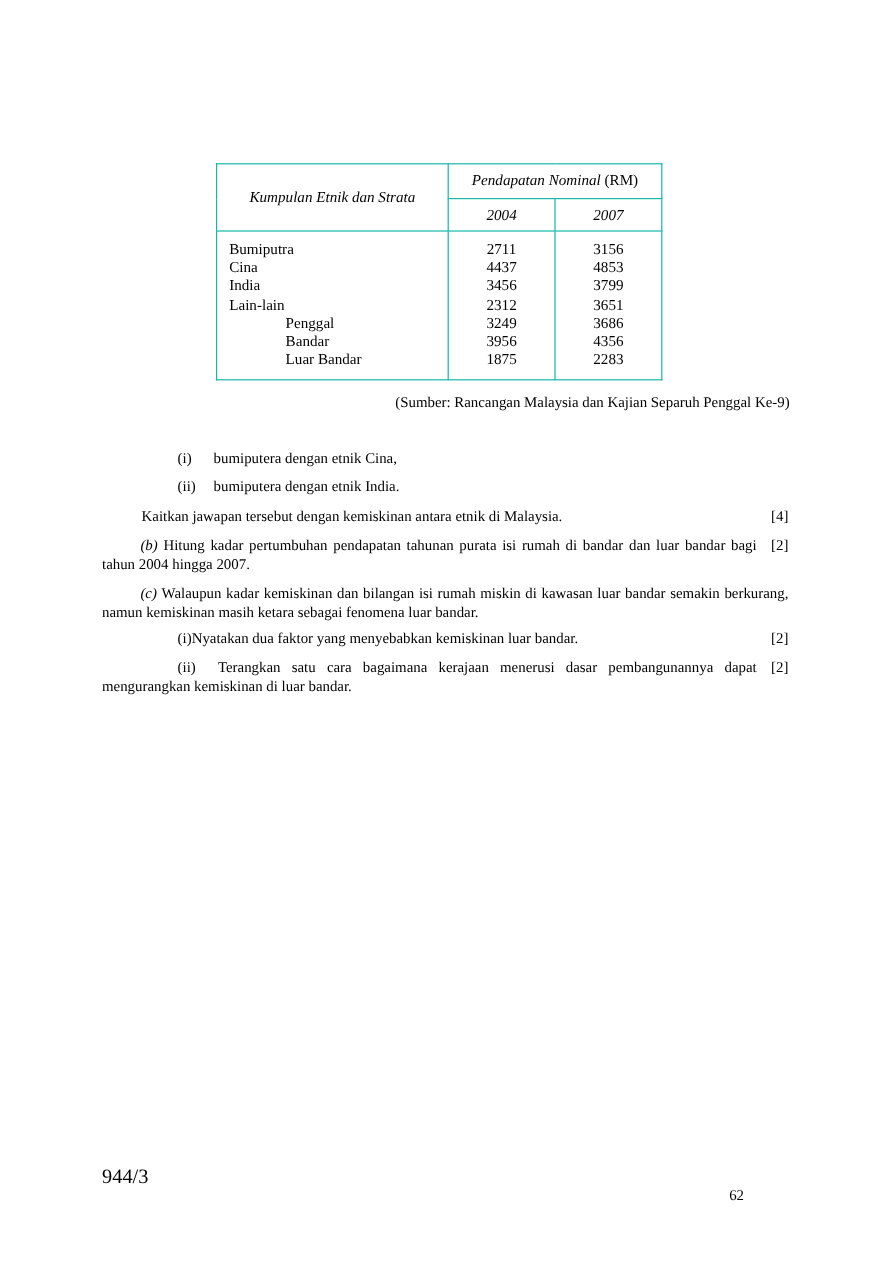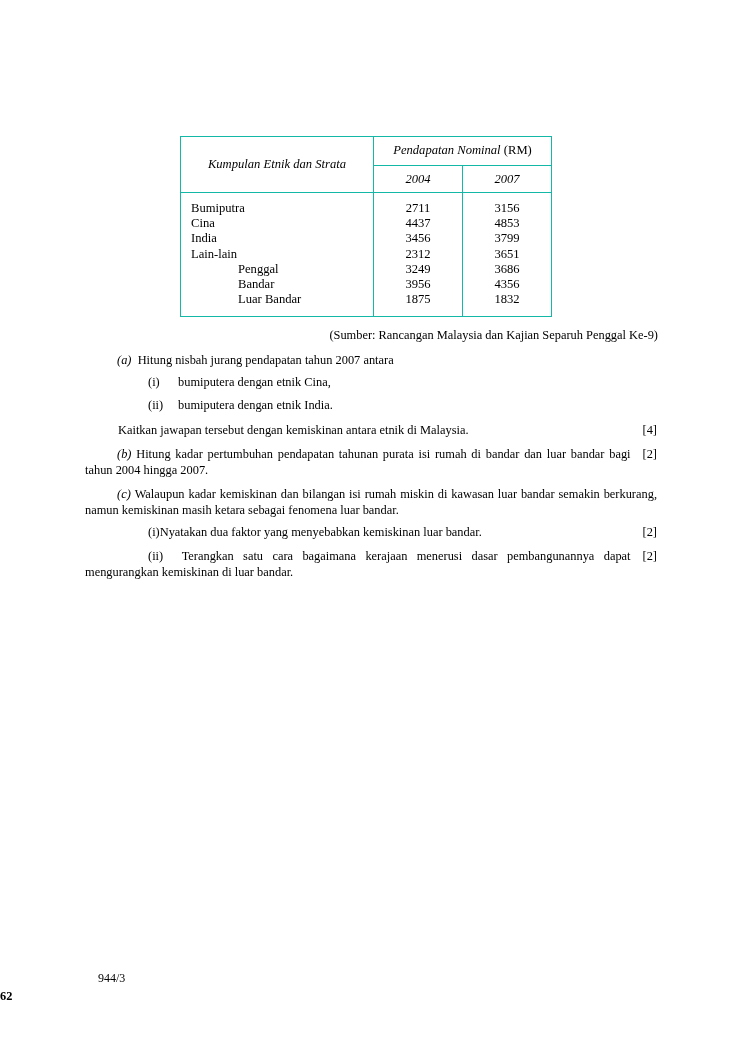--- a/index.html
+++ b/index.html
@@ -145,32 +145,31 @@
   #part-b      { left: 85px;  top: 446px; width: 572px; }
   #part-c      { left: 85px;  top: 486px; width: 572px; }
   #part-c-i    { left: 148px; top: 524px; width: 509px; }
   #part-c-ii   { left: 85px;  top: 548px; width: 572px; }
   .ti { display: inline-block; width: 32px; }
   .ti-small { display: inline-block; width: 63px; }
 
   
   .foot-code {
     position: absolute;
-    left: 98px;
+    left: 85px;
     top: 971px;
-    font-size: 12px;
+    font-size: 17px;
   }
   .foot-page {
     position: absolute;
     left: 0;
     top: 989px;
     width: 620px;
-    text-align: left;
-    font-size: 12.4px;
-    font-weight: bold;
+    text-align: right;
+    font-size: 12.4px;
   }
 </style>
 </head>
 <body>
 
 <div class="page">
 
 
   <div class="tbl-wrap">
     <table class="data">
@@ -207,32 +206,29 @@
             <span class="row-line">3956</span>
             <span class="row-line">1875</span>
           </td>
           <td class="body-cell nums">
             <span class="row-line">3156</span>
             <span class="row-line">4853</span>
             <span class="row-line">3799</span>
             <span class="row-line">3651</span>
             <span class="row-line">3686</span>
             <span class="row-line">4356</span>
-            <span class="row-line">1832</span>
+            <span class="row-line">2283</span>
           </td>
         </tr>
       </tbody>
     </table>
   </div>
 
   <div class="source">(Sumber: Rancangan Malaysia dan Kajian Separuh Penggal Ke-9)</div>
 
-  <div class="qpara" id="part-a">
-    <span class="ital">(a)</span>&nbsp; <span>Hitung nisbah jurang pendapatan tahun 2007 antara</span>
-  </div>
 
   <div class="sub" id="part-a-ii">
     <span class="rom">(ii)</span><span>bumiputera dengan etnik India.</span>
   </div>
 
   <div class="sub" id="part-a-i">
     <span class="rom">(i)</span><span>bumiputera dengan etnik Cina,</span>
   </div>
 
   <div class="qpara" id="part-a-note">

